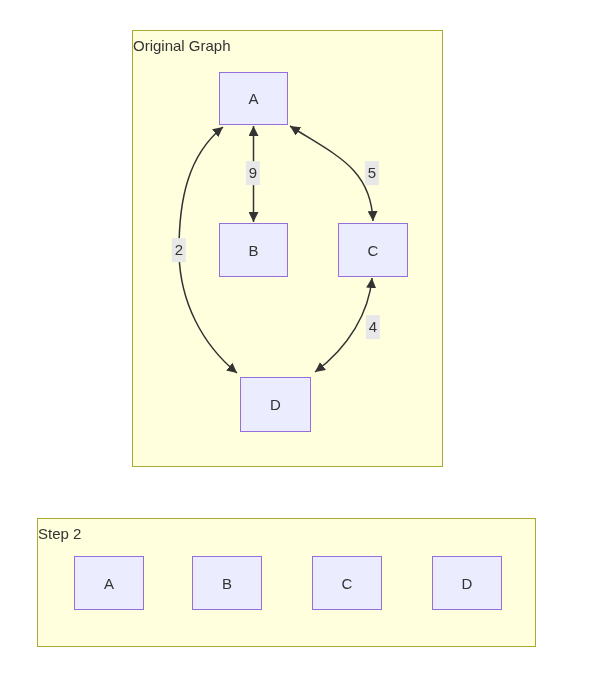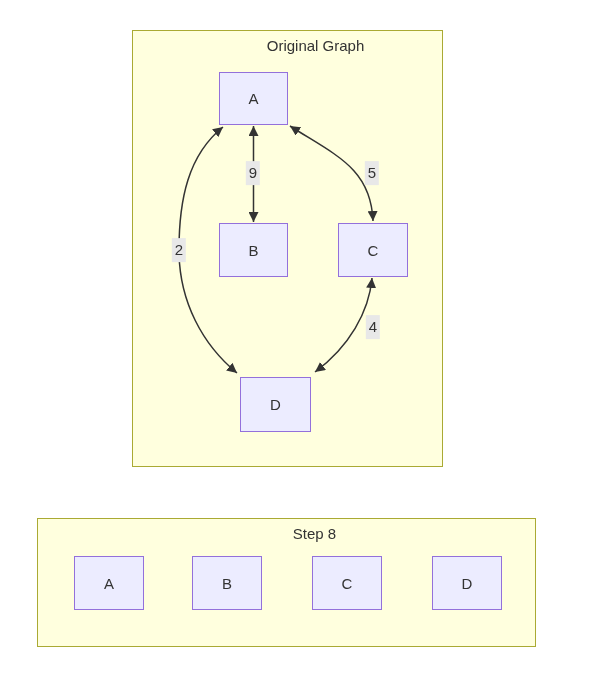--- a/index.html
+++ b/index.html
@@ -21,24 +21,23 @@
     border: 1px solid #aaaa33;
     box-sizing: border-box;
   }
   #cluster-original { left: 132px; top: 30px;  width: 311px; height: 437px; }
   #cluster-step1    { left: 37px;  top: 518px; width: 499px; height: 129px; }
   .cluster-title {
     position: absolute;
     top: 6px;
     left: 0;
     width: 100%;
-    text-align: center;
+    text-align: left;
     font-size: 15px;
     color: #333333;
-    padding-left: 28px;
   }
   .edge-layer {
     position: absolute;
     left: 0;
     top: 0;
     width: 615px;
     height: 681px;
   }
   .edge {
     stroke: #333333;
@@ -83,21 +82,21 @@
 </head>
 <body>
 
 <div class="canvas">
 
   <section class="cluster" id="cluster-original">
     <div class="cluster-title">Original Graph</div>
   </section>
 
   <section class="cluster" id="cluster-step1">
-    <div class="cluster-title">Step 8</div>
+    <div class="cluster-title">Step 2</div>
   </section>
 
   <svg class="edge-layer" width="615" height="681" viewBox="0 0 615 681" xmlns="http://www.w3.org/2000/svg">
     <defs>
       <marker id="arrow" markerUnits="userSpaceOnUse" markerWidth="10" markerHeight="10" refX="10" refY="5" orient="auto-start-reverse">
         <path d="M0,0 L10,5 L0,10 z" fill="#333333"></path>
       </marker>
     </defs>
     <path class="edge" d="M 253.5 126 L 253.5 222" marker-start="url(#arrow)" marker-end="url(#arrow)"></path>
     <path class="edge" d="M 290 126 C 335 155, 371 168, 373 221" marker-start="url(#arrow)" marker-end="url(#arrow)"></path>

